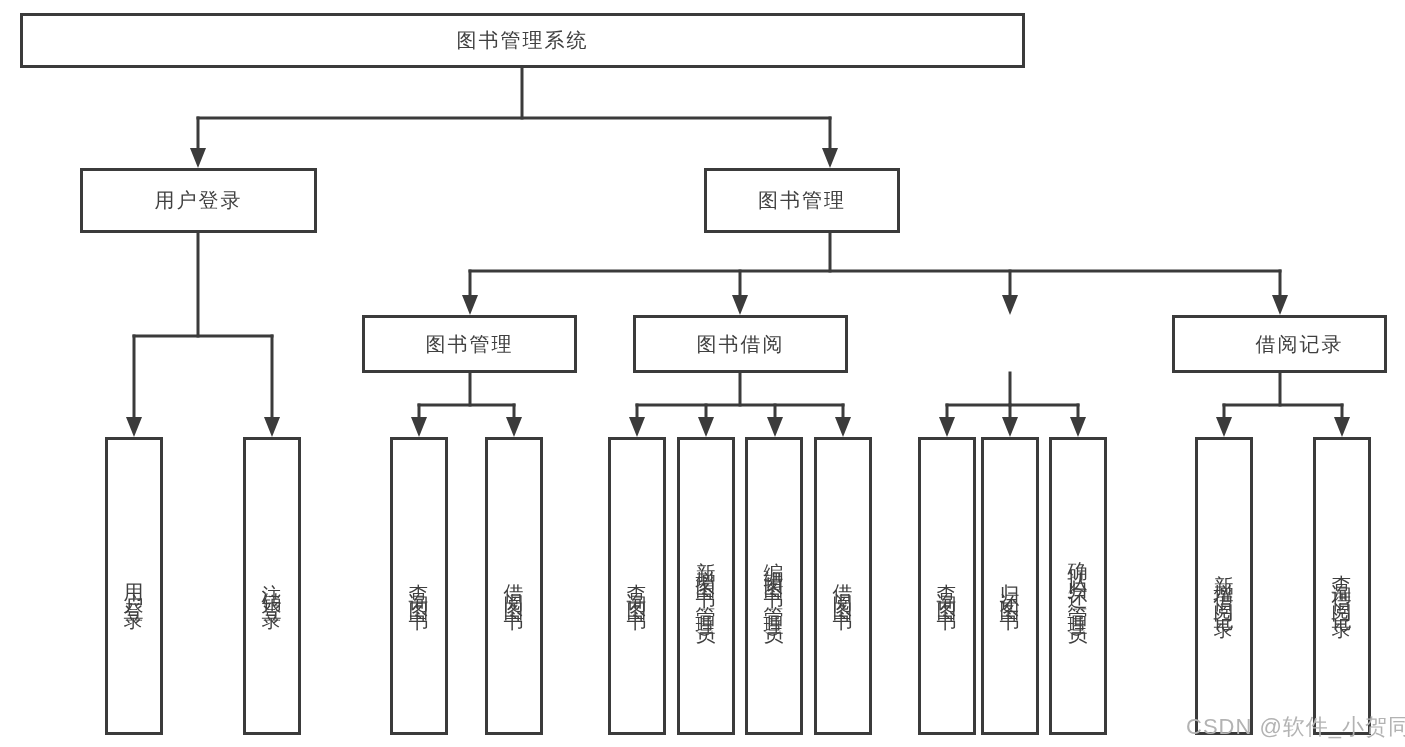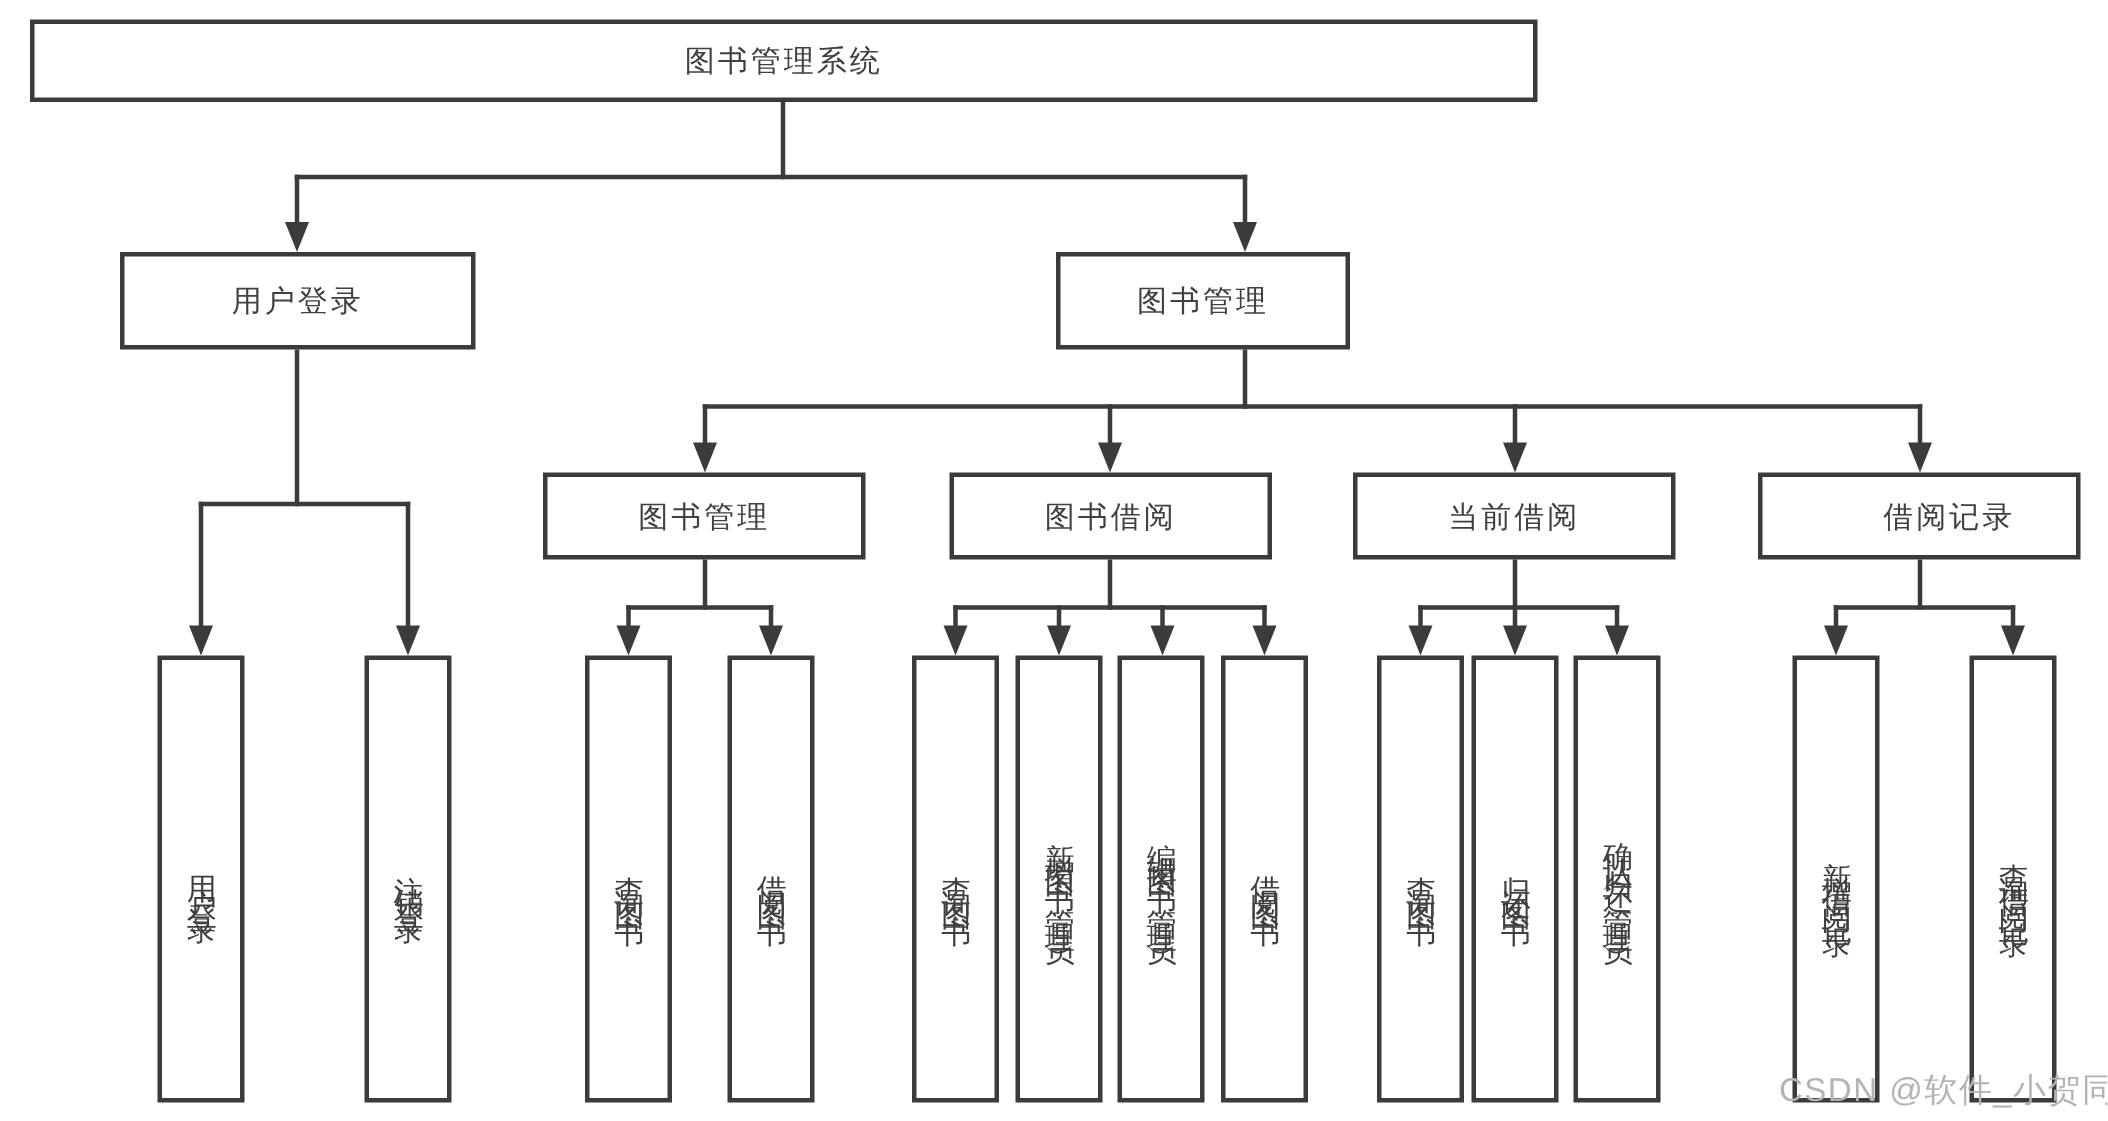--- a/index.html
+++ b/index.html
@@ -138,23 +138,20 @@
   <div class="box l2-box" style="left:704px; width:196px;">
     <span class="hlabel">图书管理</span>
   </div>
 
   <div class="box l3-box" style="left:362px;">
     <span class="hlabel">图书管理</span>
   </div>
   <div class="box l3-box" style="left:633px;">
     <span class="hlabel">图书借阅</span>
   </div>
-  <div class="box l3-box" style="left:902px;">
-    <span class="hlabel">当前借阅</span>
-  </div>
   <div class="box l3-box" style="left:1172px;padding-left:40px;">
     <span class="hlabel">借阅记录</span>
   </div>
 
   <div class="box leaf-box" style="left:105px;">
     <span class="vlabel">用户登录</span>
   </div>
   <div class="box leaf-box" style="left:243px;">
     <span class="vlabel">注销登录</span>
   </div>

